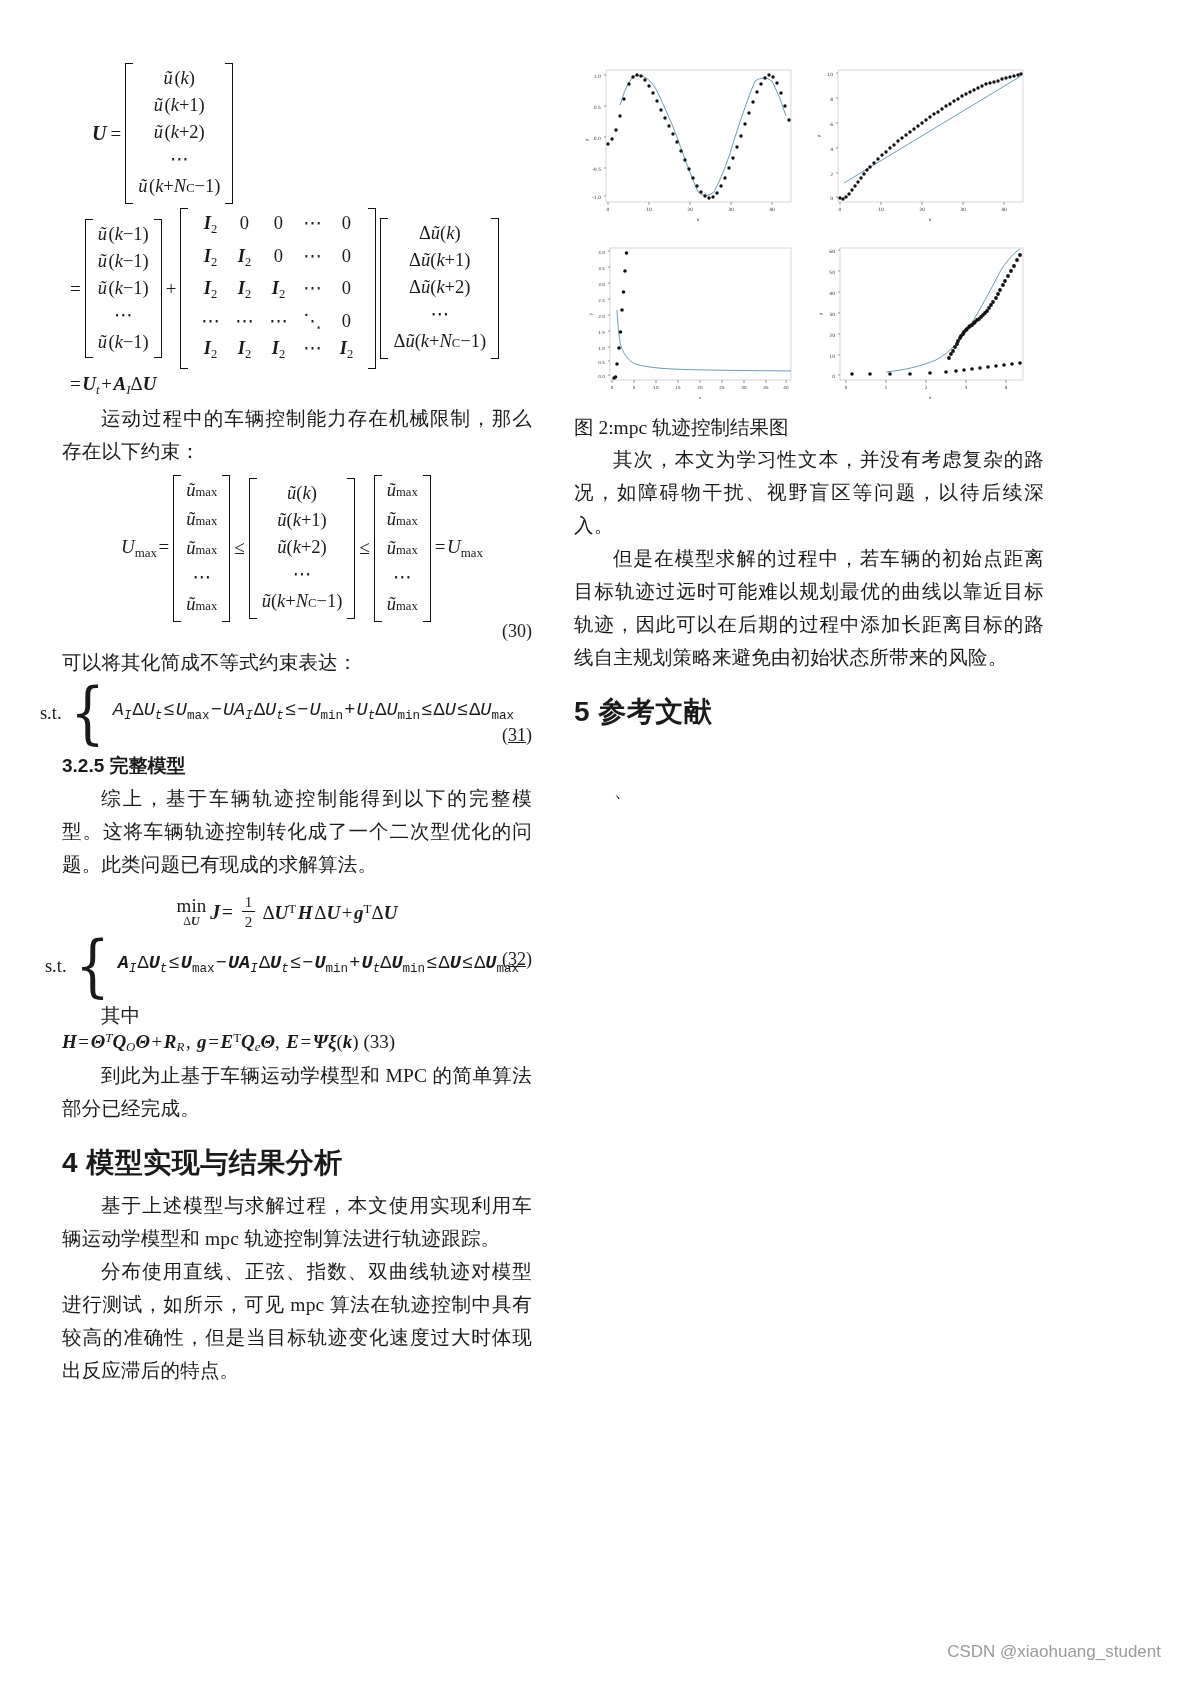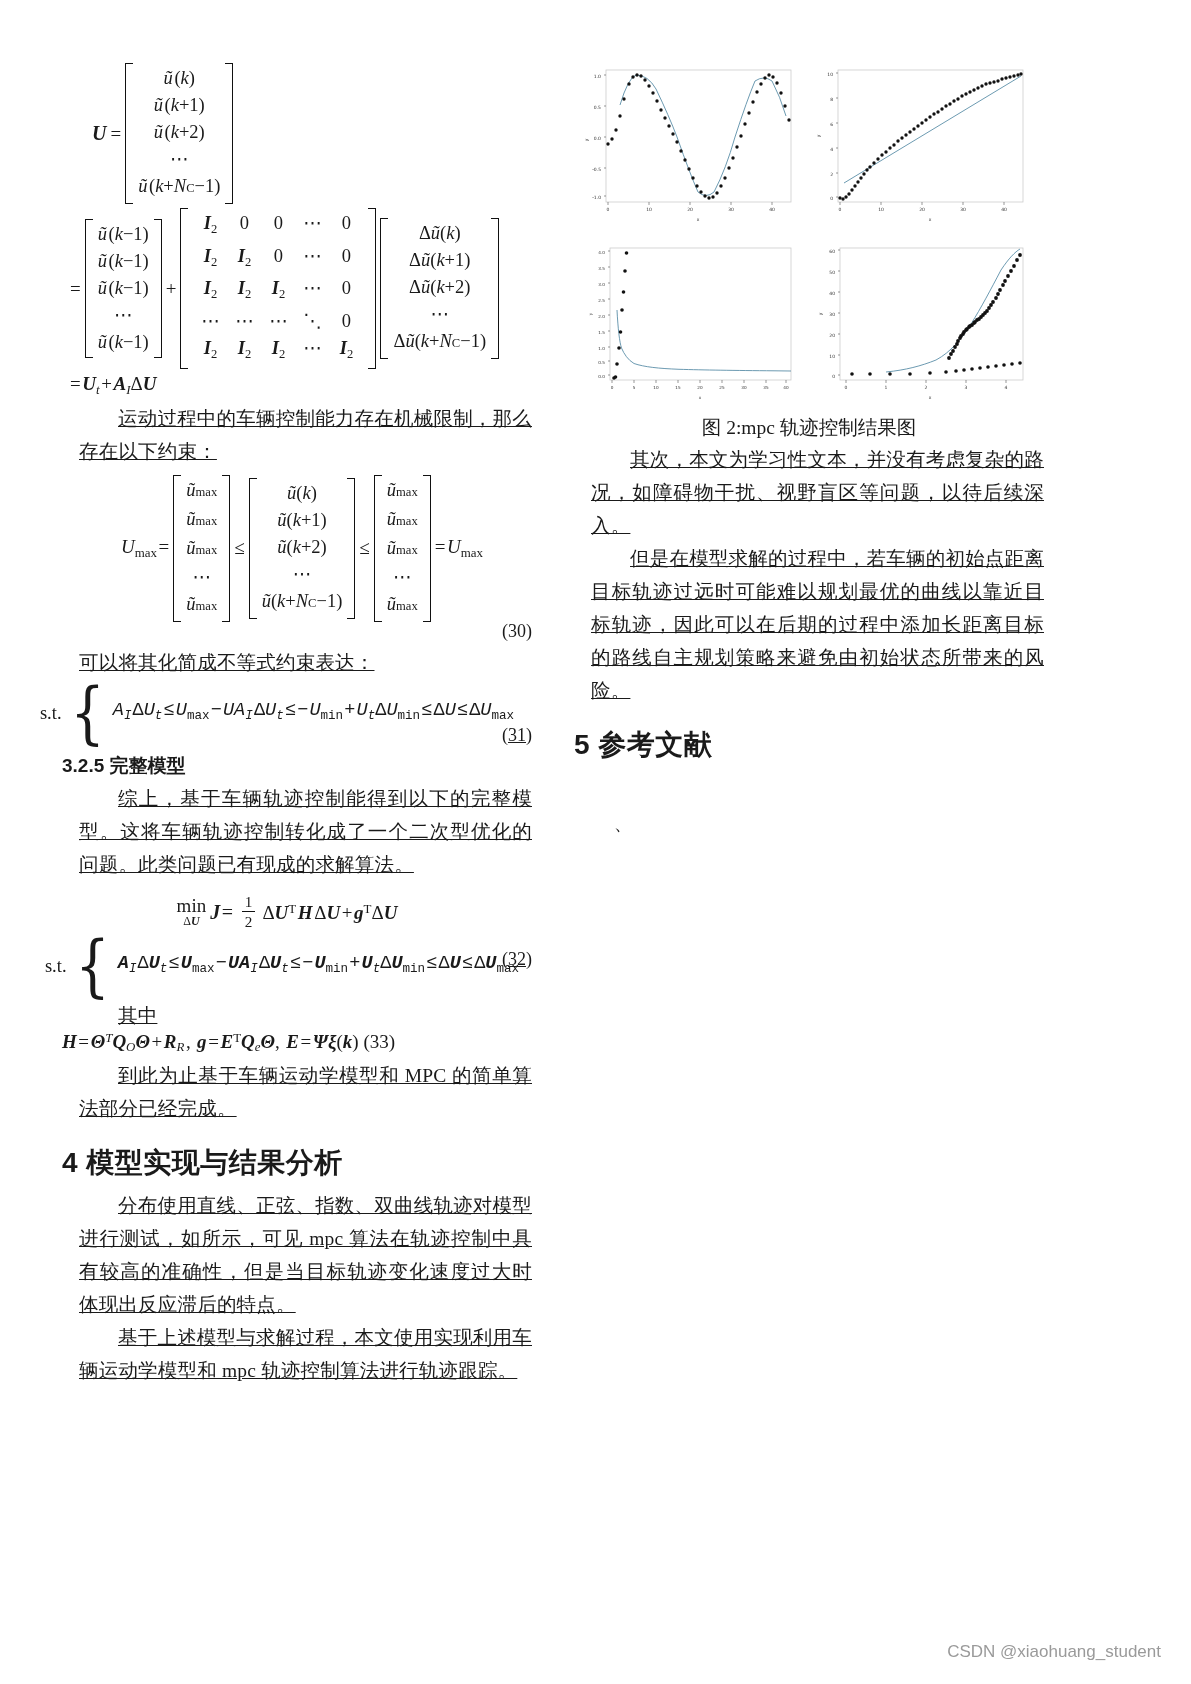--- a/index.html
+++ b/index.html
@@ -22,27 +22,26 @@
   }
   .col {
     position: absolute;
     top: 56px;
     width: 470px;
   }
   .col-left { left: 62px; }
   .col-right { left: 574px; }
 
   p.body-text {
-    margin: 0 0 0 17px;
+    margin: 0 0 0 0;
     font-size: 19.5px;
     line-height: 33px;
     text-align: justify;
     text-indent: 2em;
     letter-spacing: 0.2px;
-    text-decoration: underline;
   }
   p.body-text.noindent { text-indent: 0; }
 
   h2.section-head {
     font-size: 28px;
     font-weight: bold;
     margin: 18px 0 6px 0;
     line-height: 40px;
     letter-spacing: 0.5px;
     font-family: "Liberation Sans", "DejaVu Sans", sans-serif;
@@ -162,21 +161,21 @@
     height: 355px;
   }
   .subplot-grid {
     display: grid;
     grid-template-columns: 232px 232px;
     grid-template-rows: 178px 178px;
     gap: 0;
   }
   .subplot { position: relative; }
   .fig-caption {
-    text-align: center;
+    text-align: left;
     font-size: 19.5px;
     line-height: 30px;
     margin: 2px 0 0 0;
   }
 
   .ref-item {
     font-size: 18.5px;
     line-height: 30px;
     text-indent: 2em;
     margin: 0;
@@ -414,22 +413,22 @@
     <div class="eq-block" style="margin-top:-2px;text-align:center;">
       <div class="eq-row" style="justify-content:flex-start; font-size:19px;">
         <span><b><i>H</i></b> = <b><i>Θ</i></b><span class="supT" style="font-style:italic;">T</span><b><i>Q</i></b><span class="sub" style="font-style:italic;">O</span><b><i>Θ</i></b> + <b><i>R</i></b><span class="sub" style="font-style:italic;">R</span> ,  <b><i>g</i></b> = <b><i>E</i></b><span class="supT">T</span><b><i>Q</i></b><span class="sub" style="font-style:italic;">e</span><b><i>Θ</i></b>,  <b><i>E</i></b> = <b><i>Ψ</i></b><b><i>ξ</i></b>(<b><i>k</i></b>)&nbsp;<span>(33)</span></span>
       </div>
     </div>
 
     <p class="body-text">到此为止基于车辆运动学模型和 MPC 的简单算法部分已经完成。</p>
 
     <h2 class="section-head">4 模型实现与结果分析</h2>
 
+    <p class="body-text">基于上述模型与求解过程，本文使用实现利用车辆运动学模型和 mpc 轨迹控制算法进行轨迹跟踪。</p>
     <p class="body-text">分布使用直线、正弦、指数、双曲线轨迹对模型进行测试，如所示，可见 mpc 算法在轨迹控制中具有较高的准确性，但是当目标轨迹变化速度过大时体现出反应滞后的特点。</p>
-    <p class="body-text">基于上述模型与求解过程，本文使用实现利用车辆运动学模型和 mpc 轨迹控制算法进行轨迹跟踪。</p>
   </div>
 
   <div class="col col-right">
 
     <div class="figure-box">
       <div class="subplot-grid">
 
         <div class="subplot">
           <svg width="232" height="178" viewBox="0 0 232 178">
             <g font-family="DejaVu Sans, sans-serif" font-size="4.5" fill="#333">

